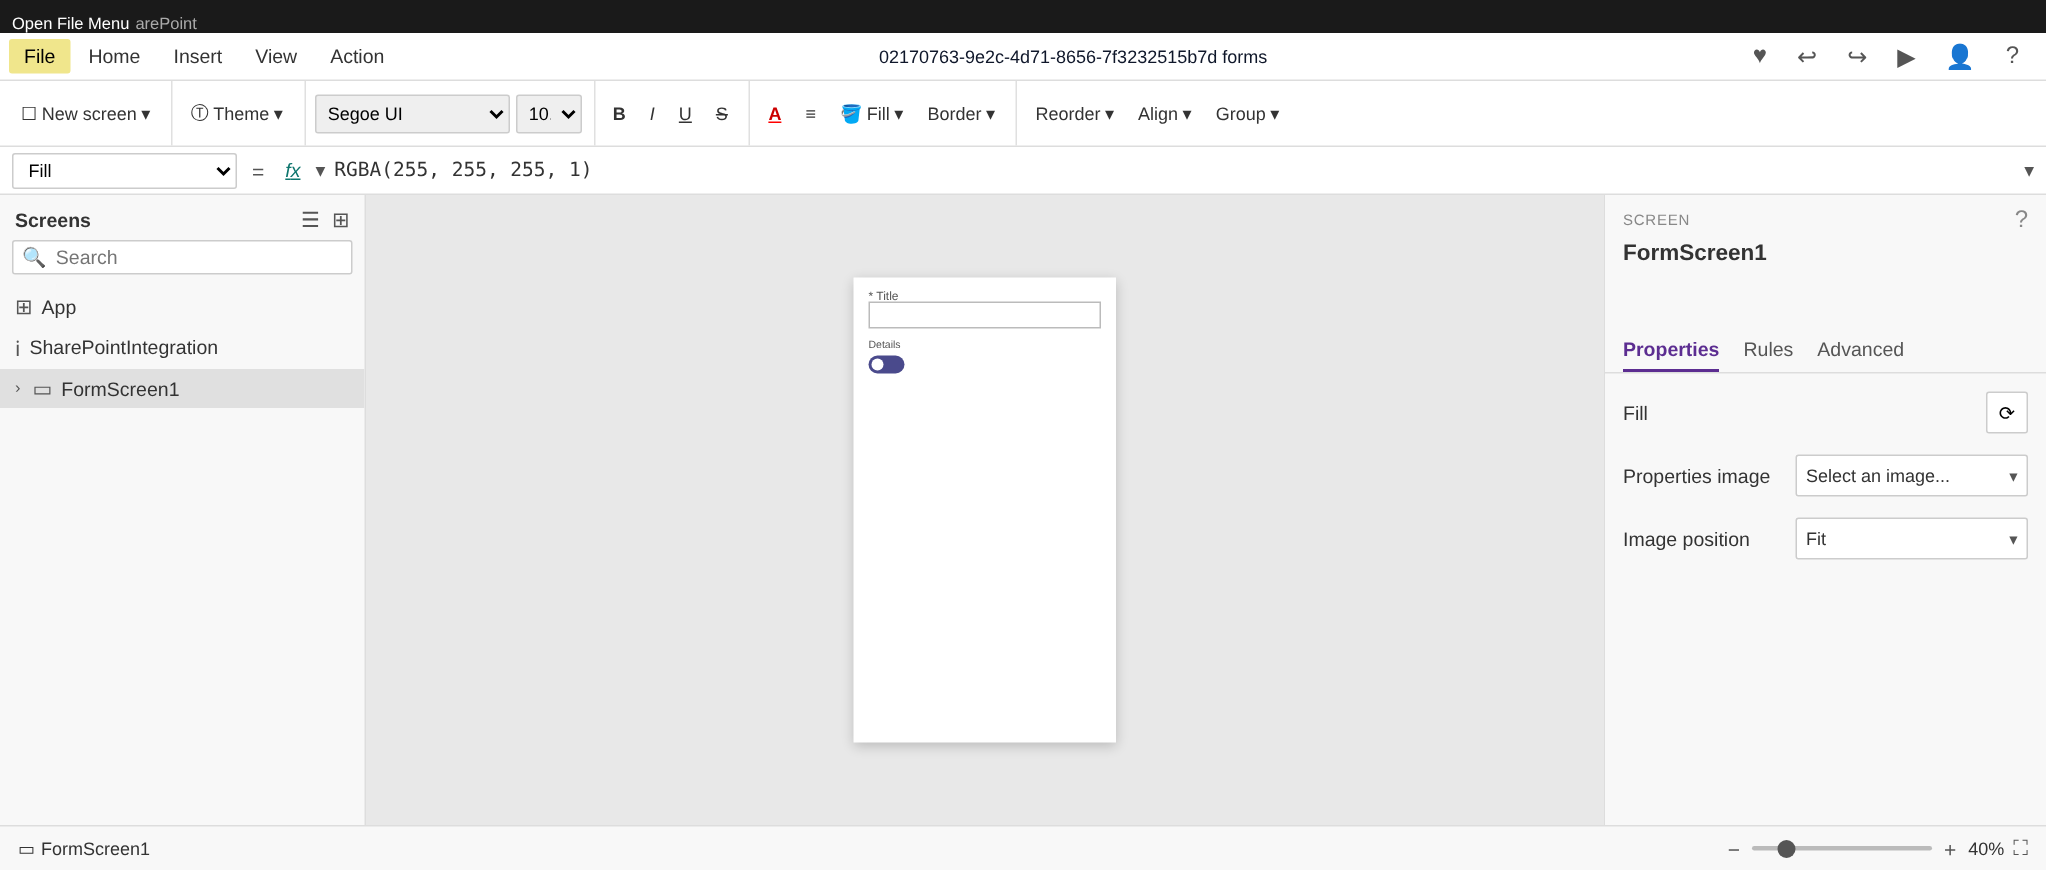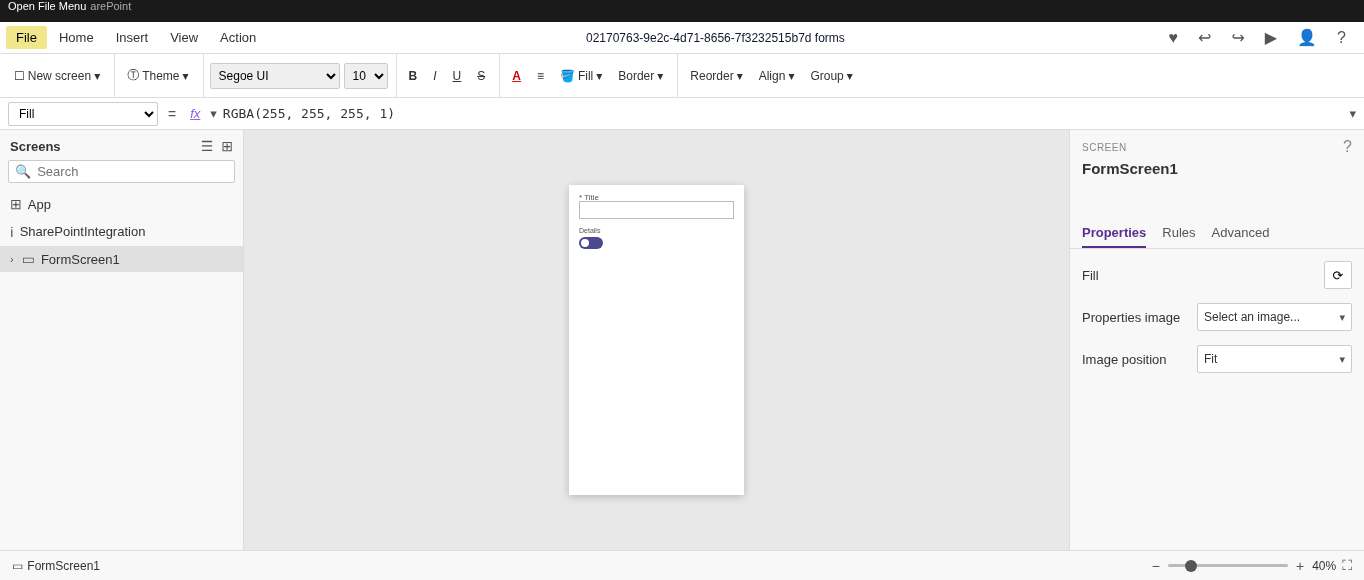--- a/index.html
+++ b/index.html
@@ -3,21 +3,21 @@
   <meta charset="utf-8">
   <style>
     * { box-sizing: border-box; margin: 0; padding: 0; }
     body { font-family: 'Segoe UI', sans-serif; font-size: 13px; background: #f3f3f3; overflow: hidden; width: 1364px; height: 580px; display: flex; flex-direction: column; }
 
     
     .title-bar {
       height: 22px;
       background: #1a1a1a;
       display: flex;
-      align-items: flex-start;
+      align-items: flex-end;
       padding: 0 8px;
       color: #ccc;
       font-size: 11px;
     }
     .title-bar-left { display: flex; align-items: center; gap: 4px; }
     .title-bar-left span { color: #fff; font-size: 11px; }
 
     
     .menu-bar {
       height: 32px;
@@ -119,21 +119,21 @@
       cursor: pointer;
       background: #fff;
     }
     .formula-equals {
       font-size: 14px;
       color: #555;
       padding: 0 4px;
     }
     .formula-fx {
       font-size: 13px;
-      color: #8b5cf6;
+      color: #0f766e;
       font-style: italic;
       cursor: pointer;
       padding: 0 4px;
       text-decoration: underline;
     }
     .formula-input {
       flex: 1;
       border: none;
       outline: none;
       font-size: 13px;

